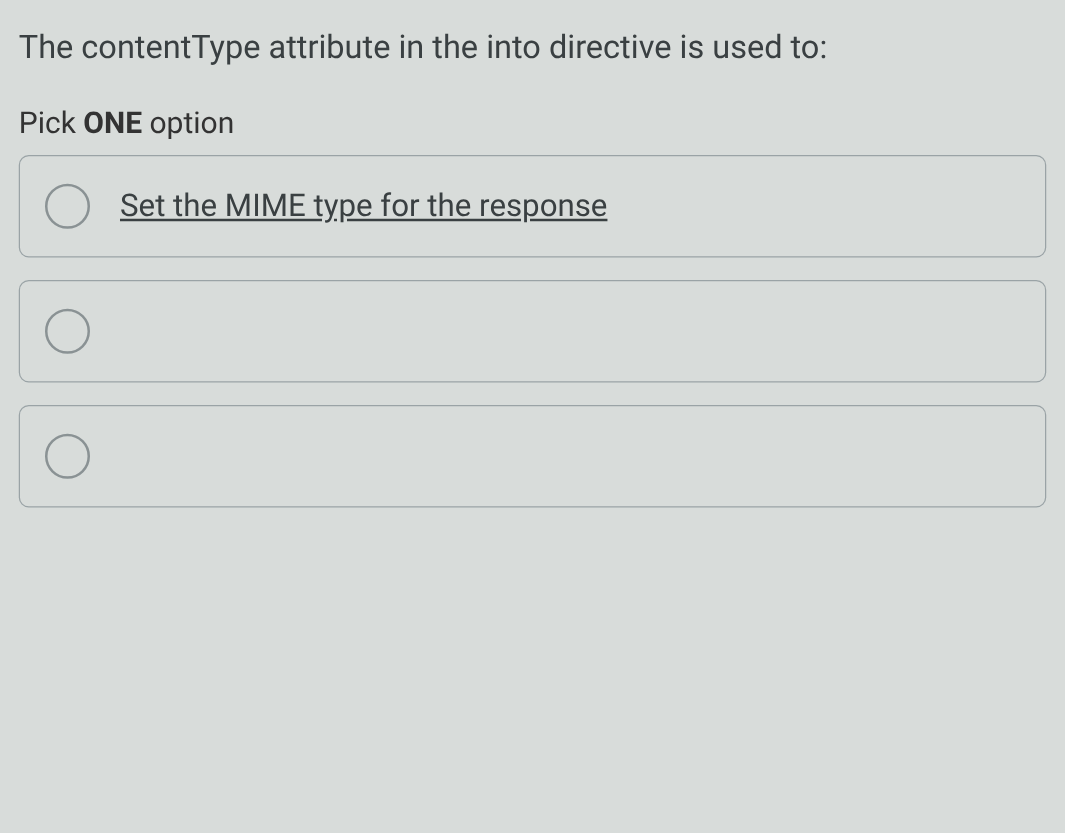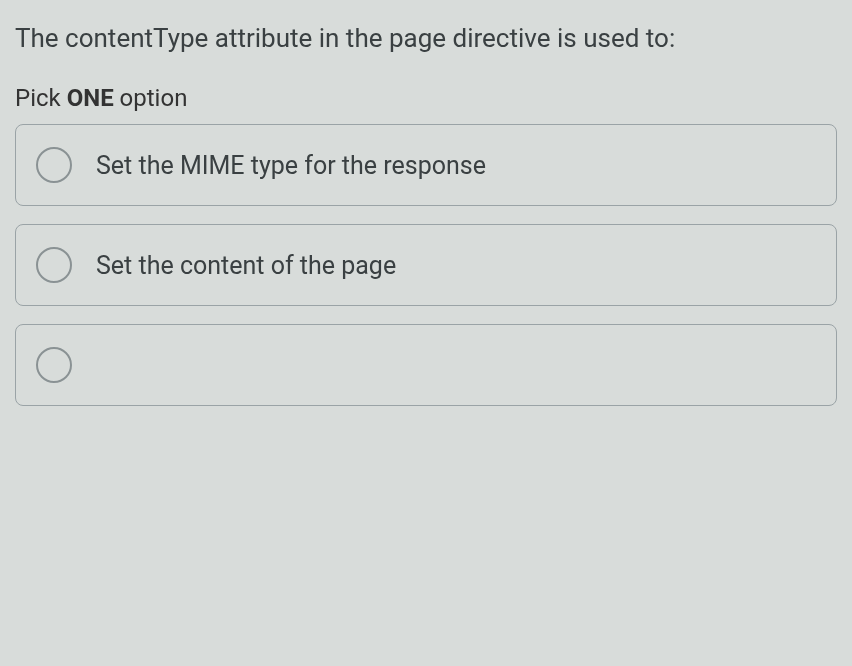--- a/index.html
+++ b/index.html
@@ -38,51 +38,51 @@
       gap: 18px;
     }
     .option {
       display: flex;
       align-items: center;
       border: 1px solid #9aa3a6;
       border-radius: 8px;
       padding: 22px 20px;
       background: #d8dcda;
       cursor: pointer;
+      text-decoration: underline;
     }
     .radio-circle {
       width: 36px;
       height: 36px;
       border: 2.5px solid #8a9294;
       border-radius: 50%;
       flex-shrink: 0;
       margin-right: 24px;
       background: transparent;
     }
     .option-label {
       font-size: 25px;
       color: #3a4042;
     }
   </style>
 </head>
 <body>
 
 <div class="question-text">
-  <span>The </span><span class="code-term">contentType</span><span> attribute in the page directive is used to:</span>
+  <span>The </span><span class="code-term">contentType</span><span> attribute in the into directive is used to:</span>
 </div>
 
 <div class="instruction">
   <span>Pick </span><strong>ONE</strong><span> option</span>
 </div>
 
 <div class="options-container">
   <div class="option">
     <div class="radio-circle"></div>
     <span class="option-label">Set the MIME type for the response</span>
   </div>
   <div class="option">
     <div class="radio-circle"></div>
-    <span class="option-label">Set the content of the page</span>
   </div>
   <div class="option">
     <div class="radio-circle"></div>
   </div>
 </div>
 
 </body></html>

